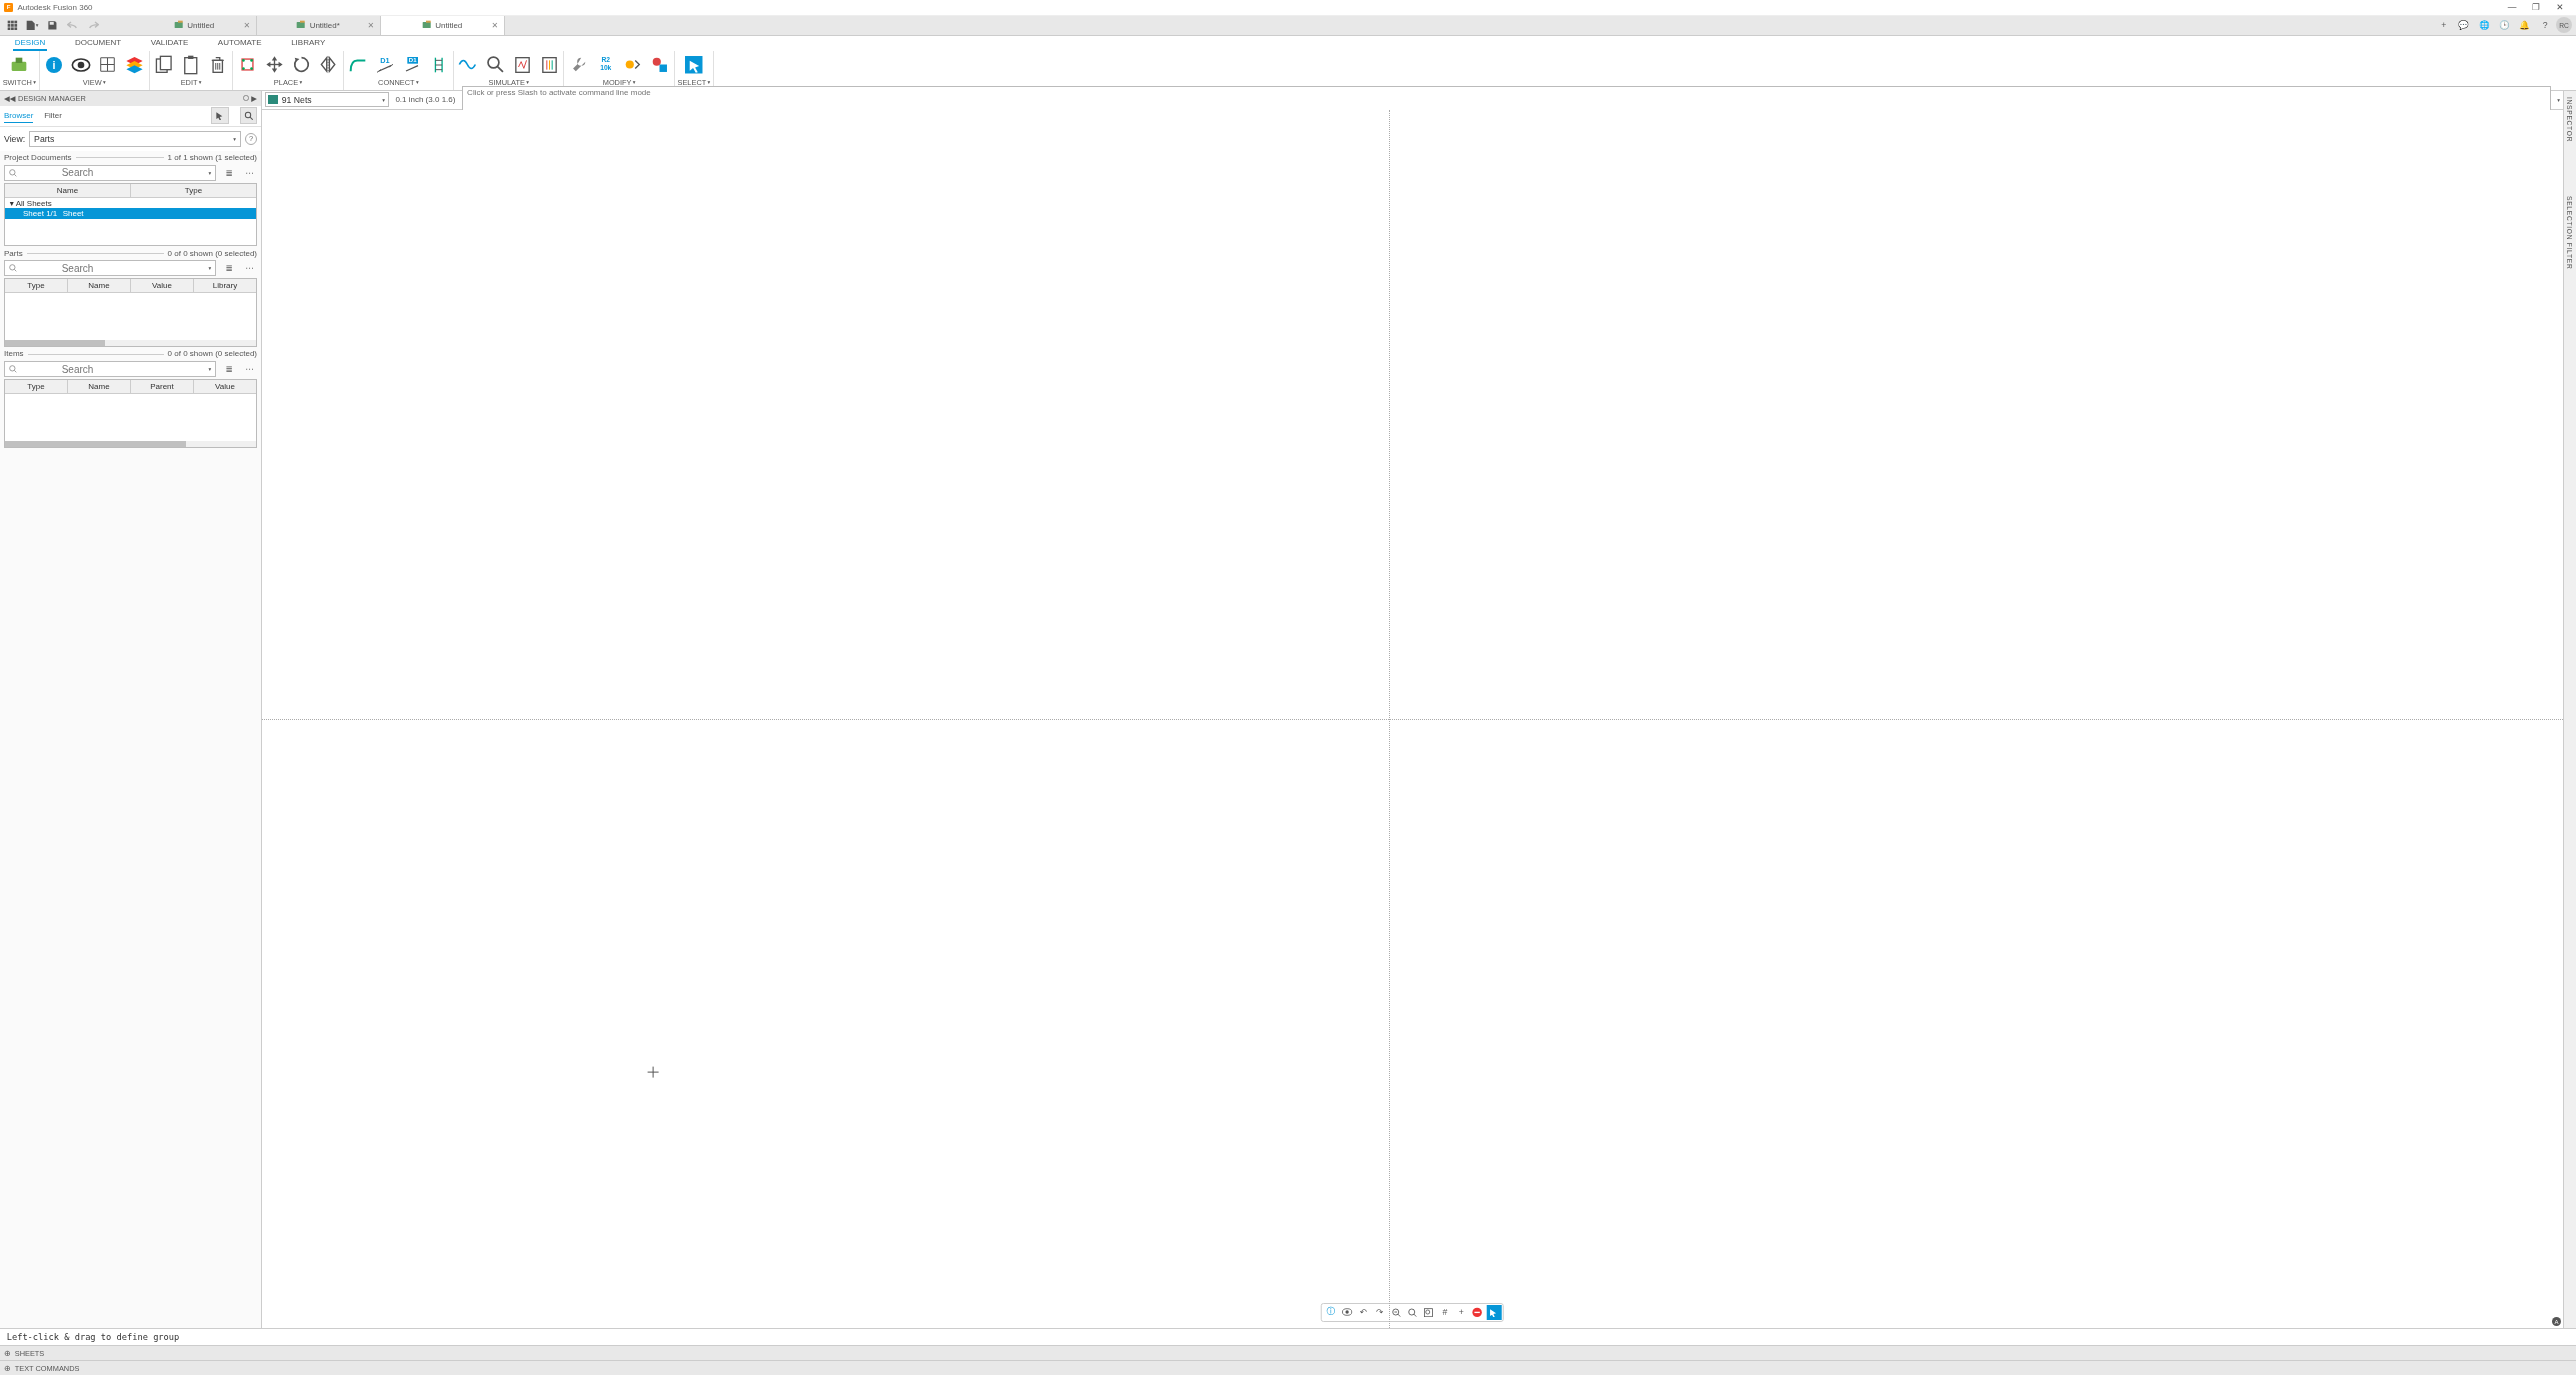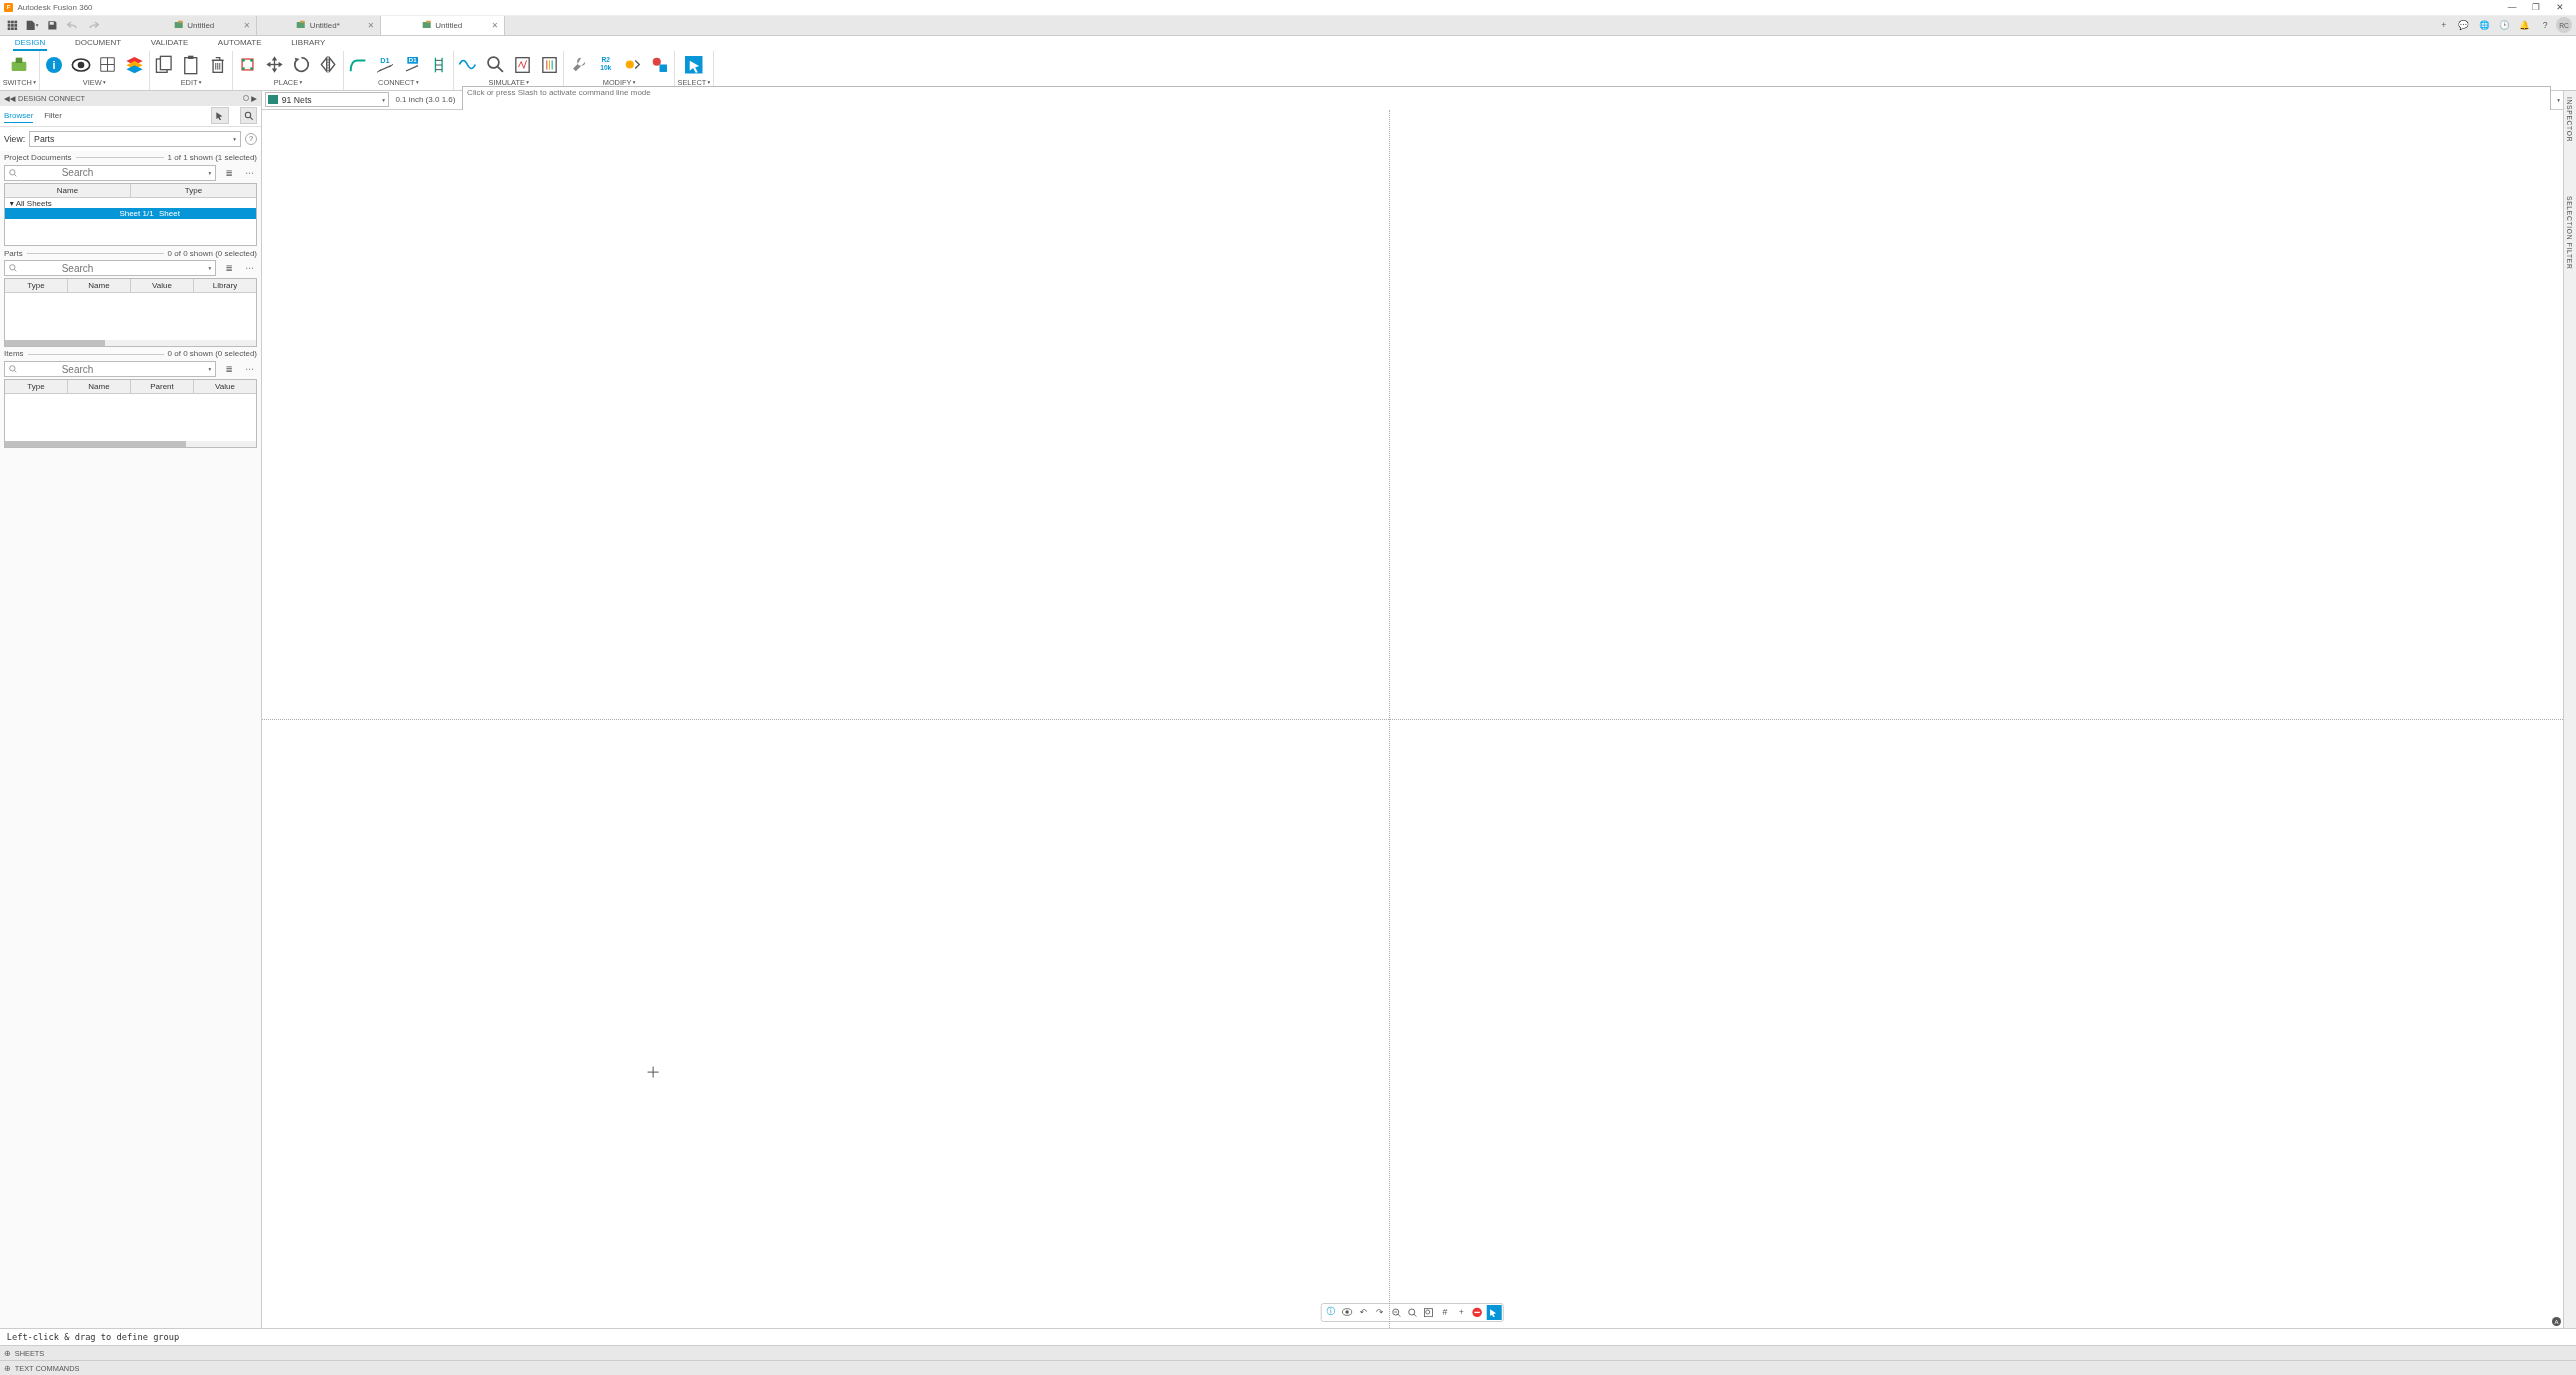--- a/index.html
+++ b/index.html
@@ -383,21 +383,21 @@
       </div>
       <div class="r-label">SELECT <span class="caret">▾</span></div>
     </div>
   </div>
 
 <div class="main">
 
   <div class="side">
     <div class="ph">
       <span class="chev">◀◀</span>
-      <span>DESIGN CONNECT</span>
+      <span>DESIGN MANAGER</span>
       <span class="sp"></span>
       <span class="dot"></span>
       <span class="chev">▶</span>
     </div>
     <div class="ptabs">
       <div class="ptab active">Browser</div>
       <div class="ptab">Filter</div>
       <div class="sp" style="flex:1"></div>
       <div class="ptool">
           <svg width="9.4" height="9.4" viewBox="0 0 14 14">
@@ -441,21 +441,21 @@
       <div class="tbl">
         <div class="tbl-h" id="docs-cols">
             <div>Name</div>
             <div>Type</div>
           </div>
         <div class="tbl-body">
           <div class="tree-row">
             <span style="width:8px;text-align:center">▾</span>
             <span>All Sheets</span>
           </div>
-          <div class="tree-row sel" style="padding-left:41px;justify-content:center;">
+          <div class="tree-row sel" style="padding-left:18px;">
             <span>Sheet 1/1</span>
             <span style="margin-left:5.4px">Sheet</span>
           </div>
         </div>
       </div>
     </div>
 
     <div class="sec">
       <div class="sec-head">
         <span>Parts</span>

